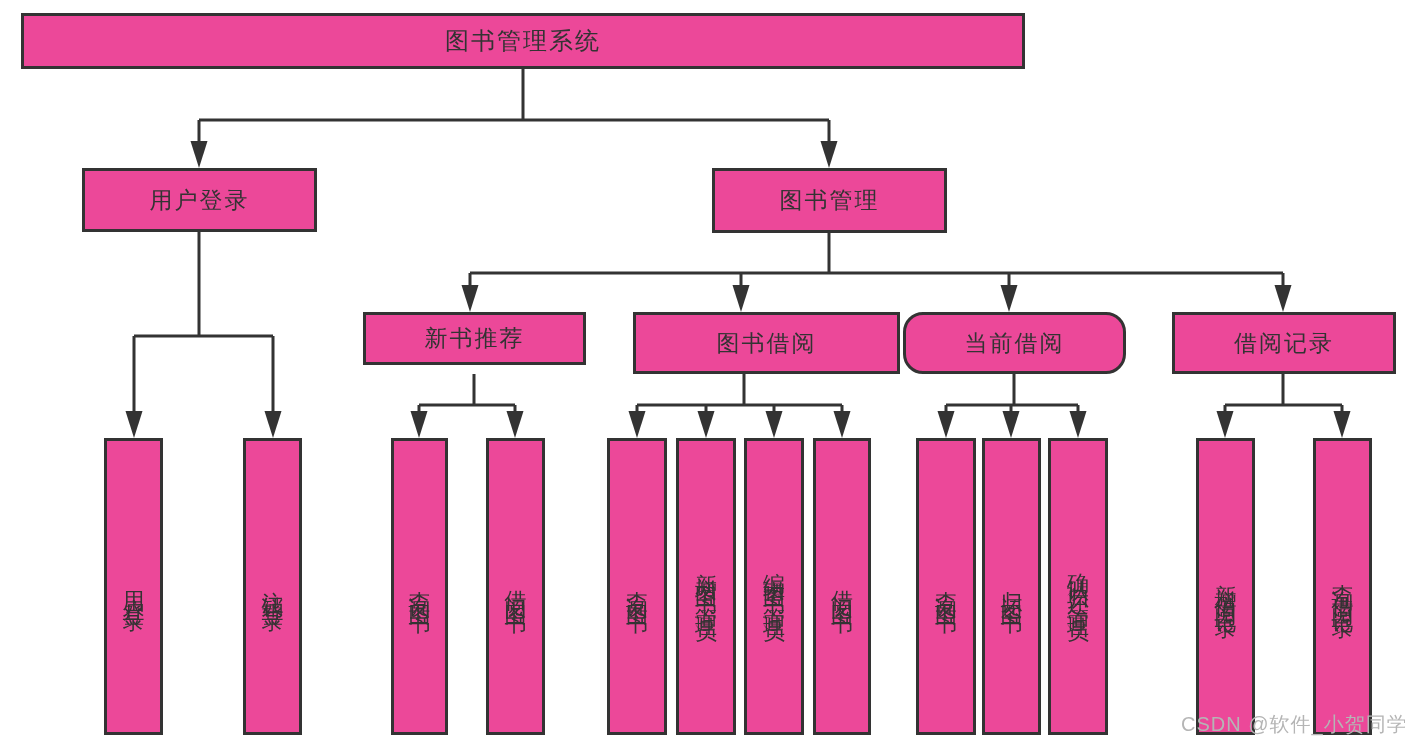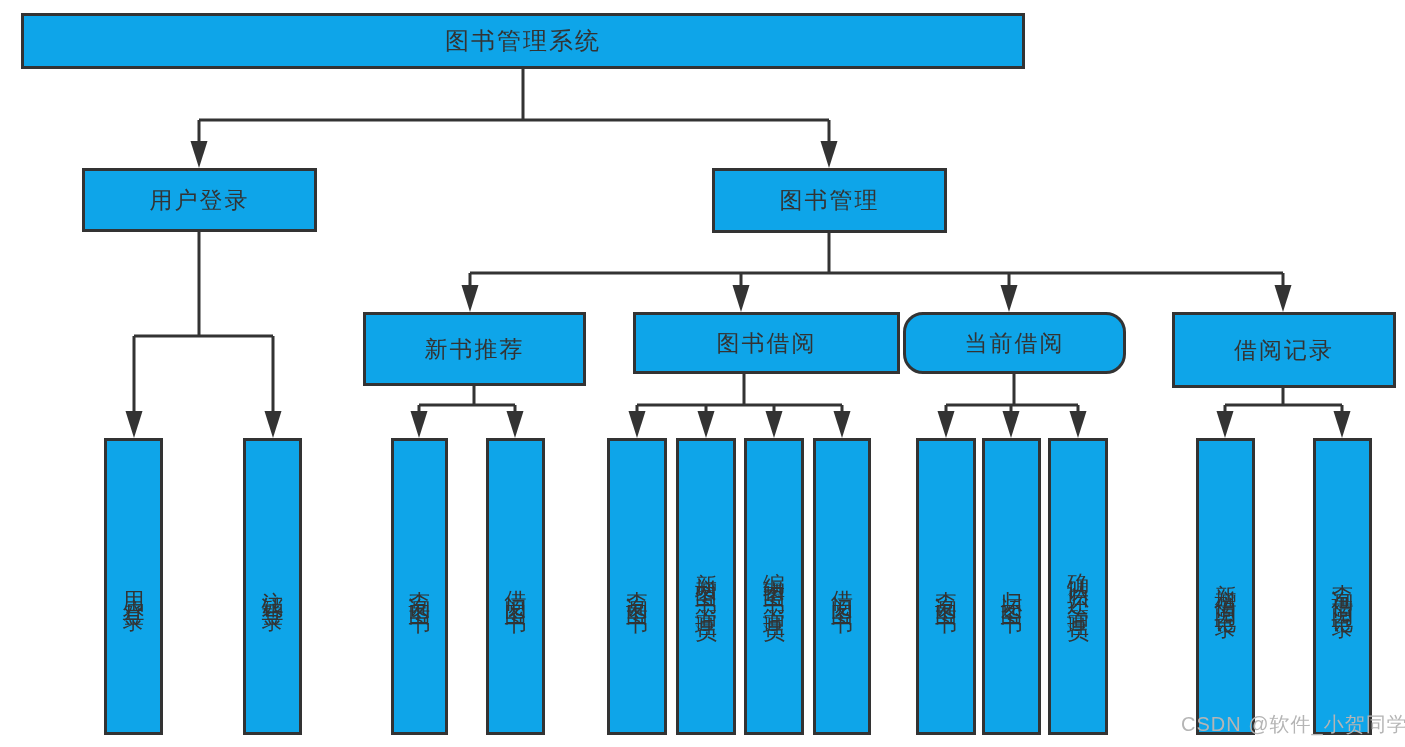--- a/index.html
+++ b/index.html
@@ -19,21 +19,21 @@
     position: absolute;
     inset: 0;
     width: 1405px;
     height: 747px;
     pointer-events: none;
   }
   .node {
     position: absolute;
     box-sizing: border-box;
     border: 3px solid #333333;
-    background: #0ea5e9;
+    background: #ec4899;
     color: #333333;
     display: flex;
     align-items: center;
     justify-content: center;
     text-align: center;
     z-index: 2;
   }
   .node-h {
     font-size: 23px;
     letter-spacing: 2px;
@@ -126,24 +126,24 @@
       <polygon points="1216.5,411 1233.5,411 1225,438"></polygon>
       <polygon points="1333.5,411 1350.5,411 1342,438"></polygon>
     </g>
   </svg>
 
   <div class="node node-h node-title" style="left:21px; top:13px; width:1004px; height:56px;">图书管理系统</div>
 
   <div class="node node-h" style="left:82px; top:168px; width:235px; height:64px;">用户登录</div>
   <div class="node node-h" style="left:712px; top:168px; width:235px; height:65px;">图书管理</div>
 
-  <div class="node node-h" style="left:363px; top:312px; width:223px; height:74px;">新书推荐</div>
+  <div class="node node-h" style="left:363px; top:312px; width:223px; height:53px;">新书推荐</div>
   <div class="node node-h" style="left:633px; top:312px; width:267px; height:62px;">图书借阅</div>
   <div class="node node-h" style="left:903px; top:312px; width:223px; height:62px;border-radius:20px;">当前借阅</div>
-  <div class="node node-h" style="left:1172px; top:312px; width:224px; height:76px;">借阅记录</div>
+  <div class="node node-h" style="left:1172px; top:312px; width:224px; height:62px;">借阅记录</div>
 
   <div class="node node-v" style="left:104px; top:438px; width:59px; height:297px;">用户登录</div>
   <div class="node node-v" style="left:243px; top:438px; width:59px; height:297px;">注销登录</div>
 
   <div class="node node-v" style="left:391px; top:438px; width:57px; height:297px;">查询图书</div>
   <div class="node node-v" style="left:486px; top:438px; width:59px; height:297px;">借阅图书</div>
 
   <div class="node node-v" style="left:607px; top:438px; width:60px; height:297px;">查询图书</div>
   <div class="node node-v" style="left:676px; top:438px; width:60px; height:297px;">新增图书（管理员）</div>
   <div class="node node-v" style="left:744px; top:438px; width:60px; height:297px;">编辑图书（管理员）</div>

